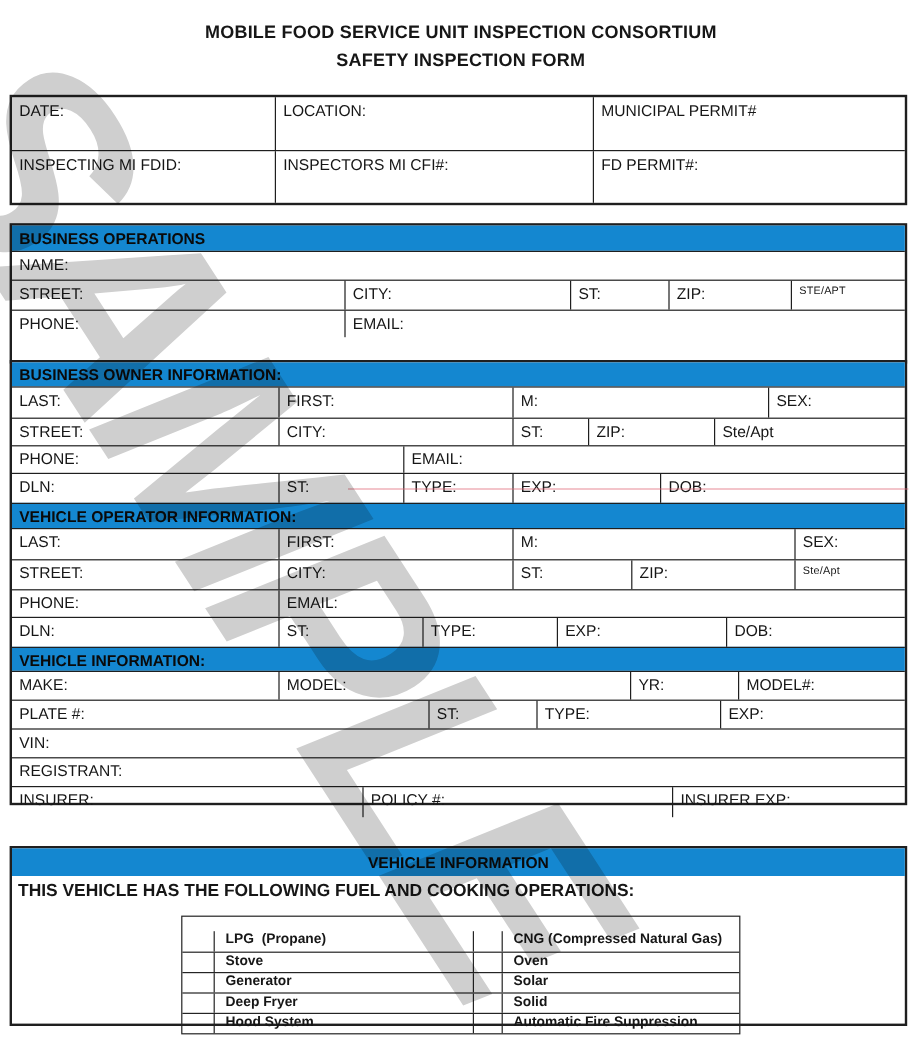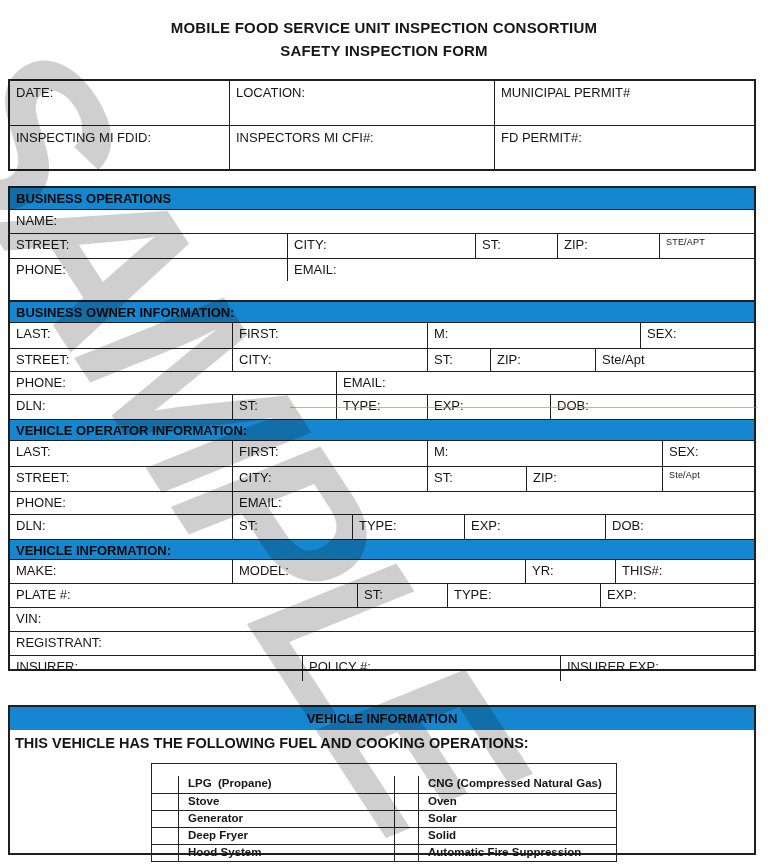--- a/index.html
+++ b/index.html
@@ -130,21 +130,21 @@
       <div class="c" style="width:112px">TYPE:</div>
       <div class="c" style="width:141px">EXP:</div>
       <div class="c" style="flex:1">DOB:</div>
     </div>
 
     <div class="hdr" style="height:20px;border-top:1.5px solid #1f1f1f">VEHICLE INFORMATION:</div>
     <div class="r" style="height:24px">
       <div class="c first" style="width:222px">MAKE:</div>
       <div class="c" style="width:293px">MODEL:</div>
       <div class="c" style="width:90px">YR:</div>
-      <div class="c" style="flex:1">THIS#:</div>
+      <div class="c" style="flex:1">MODEL#:</div>
     </div>
     <div class="r" style="height:24px">
       <div class="c first" style="width:347px">PLATE #:</div>
       <div class="c" style="width:90px">ST:</div>
       <div class="c" style="width:153px">TYPE:</div>
       <div class="c" style="flex:1">EXP:</div>
     </div>
     <div class="r" style="height:24px">
       <div class="c first" style="flex:1">VIN:</div>
     </div>

